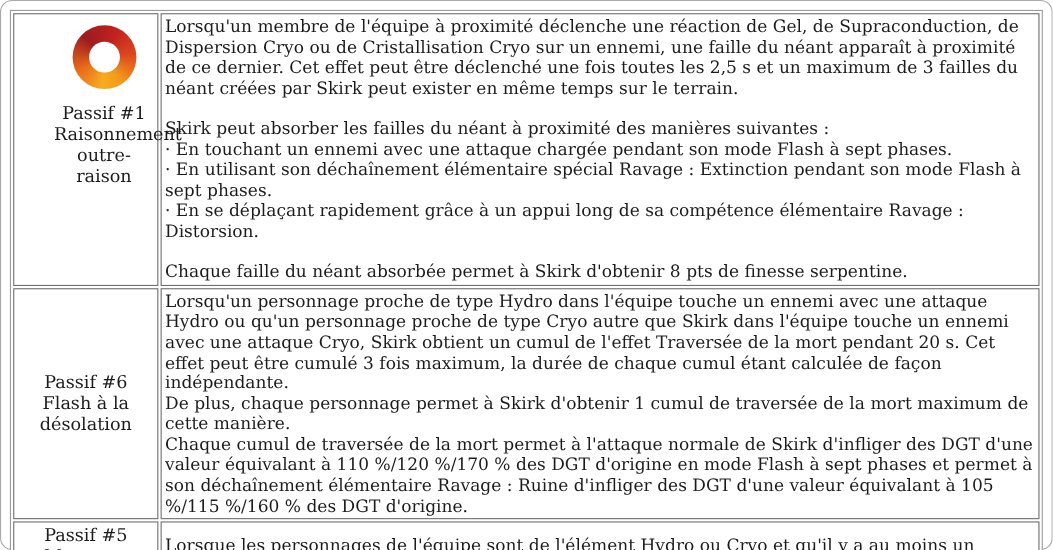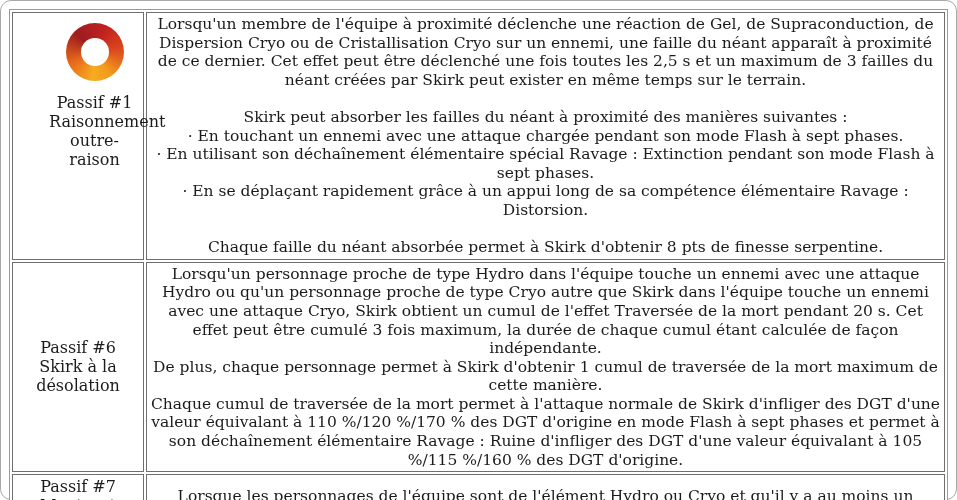--- a/index.html
+++ b/index.html
@@ -33,21 +33,20 @@
   td.r2{height:180px;}
   td.r3{height:70px;}
   .pid{
     font-size:16px;line-height:19px;text-align:center;
   }
   .pname{
     font-size:16px;line-height:19px;font-weight:normal;text-align:center;
   }
   .body{
     font-size:15.5px;line-height:18.6px;
-    text-align:center;
     white-space:pre-line;
   }
   .swirl{
     width:58px;height:58px;border-radius:50%;
     margin:8px auto 12px auto;
     background:conic-gradient(from -45deg,
       #9d1c20 0deg,
       #c1221f 70deg,
       #dd481d 130deg,
       #f29a1b 190deg,
@@ -80,31 +79,31 @@
 · En touchant un ennemi avec une attaque chargée pendant son mode Flash à sept phases.
 · En utilisant son déchaînement élémentaire spécial Ravage : Extinction pendant son mode Flash à sept phases.
 · En se déplaçant rapidement grâce à un appui long de sa compétence élémentaire Ravage : Distorsion.
 
 Chaque faille du néant absorbée permet à Skirk d'obtenir 8 pts de finesse serpentine.</div>
         </td>
       </tr>
       <tr>
         <td class="lcell r2">
           <div class="pid">Passif #6</div>
-          <div class="pname">Skirk à la désolation</div>
+          <div class="pname">Flash à la désolation</div>
         </td>
         <td class="r2">
           <div class="body">Lorsqu'un personnage proche de type Hydro dans l'équipe touche un ennemi avec une attaque Hydro ou qu'un personnage proche de type Cryo autre que Skirk dans l'équipe touche un ennemi avec une attaque Cryo, Skirk obtient un cumul de l'effet Traversée de la mort pendant 20 s. Cet effet peut être cumulé 3 fois maximum, la durée de chaque cumul étant calculée de façon indépendante.
 De plus, chaque personnage permet à Skirk d'obtenir 1 cumul de traversée de la mort maximum de cette manière.
 Chaque cumul de traversée de la mort permet à l'attaque normale de Skirk d'infliger des DGT d'une valeur équivalant à 110 %/120 %/170 % des DGT d'origine en mode Flash à sept phases et permet à son déchaînement élémentaire Ravage : Ruine d'infliger des DGT d'une valeur équivalant à 105 %/115 %/160 % des DGT d'origine.</div>
         </td>
       </tr>
       <tr>
         <td class="lcell r3">
-          <div class="pid">Passif #7</div>
+          <div class="pid">Passif #5</div>
           <div class="pname">Mentorat mutuel d'armement</div>
         </td>
         <td class="r3">
           <div class="body">Lorsque les personnages de l'équipe sont de l'élément Hydro ou Cryo et qu'il y a au moins un personnage Hydro et un personnage Cryo, le niveau des compétences élémentaires de vos personnages dans l'équipe augmente de 1.</div>
         </td>
       </tr>
     </tbody>
   </table>
 </div>
 

